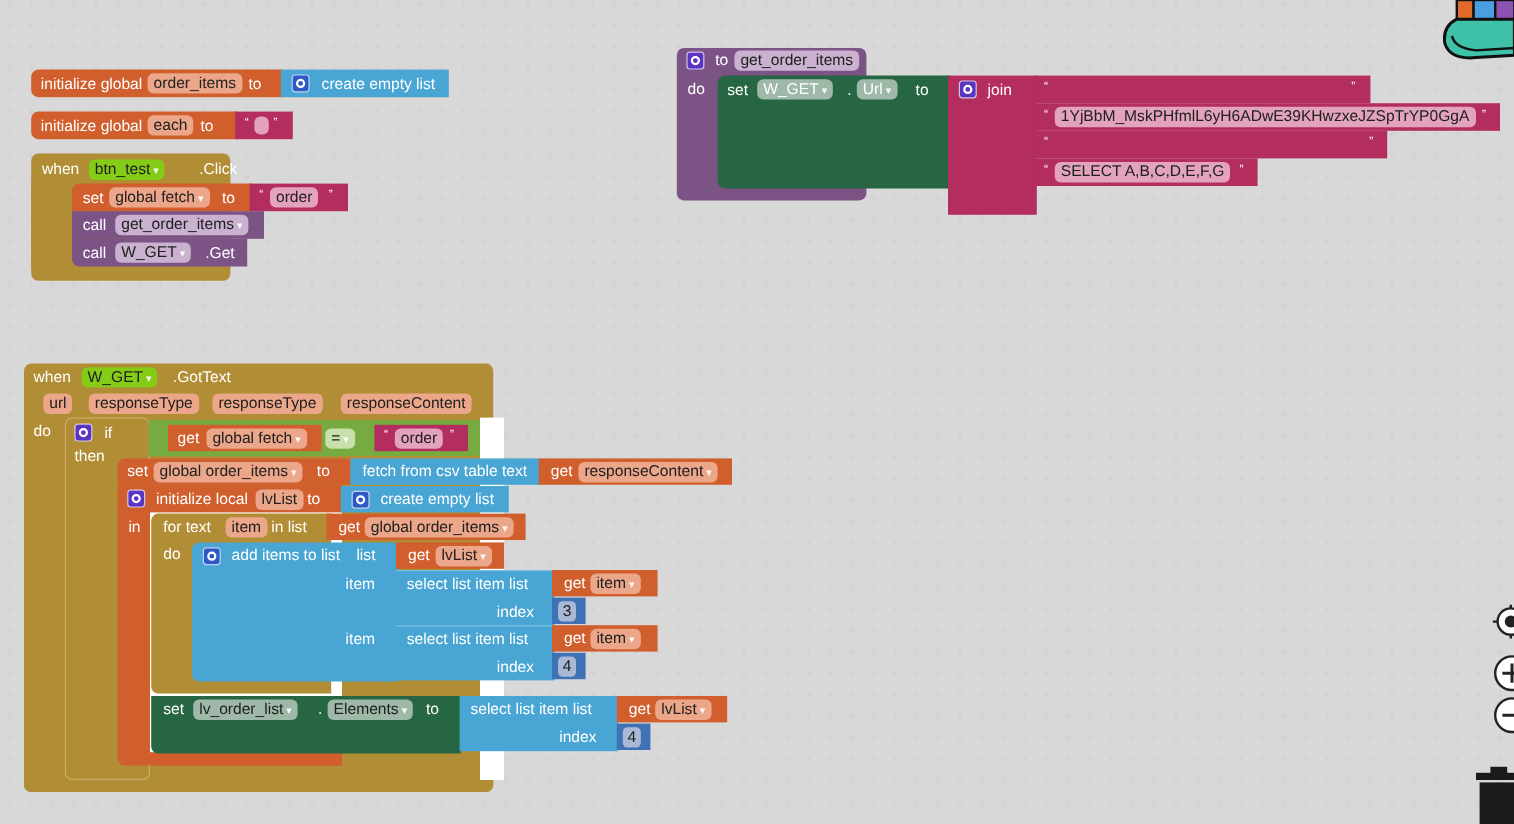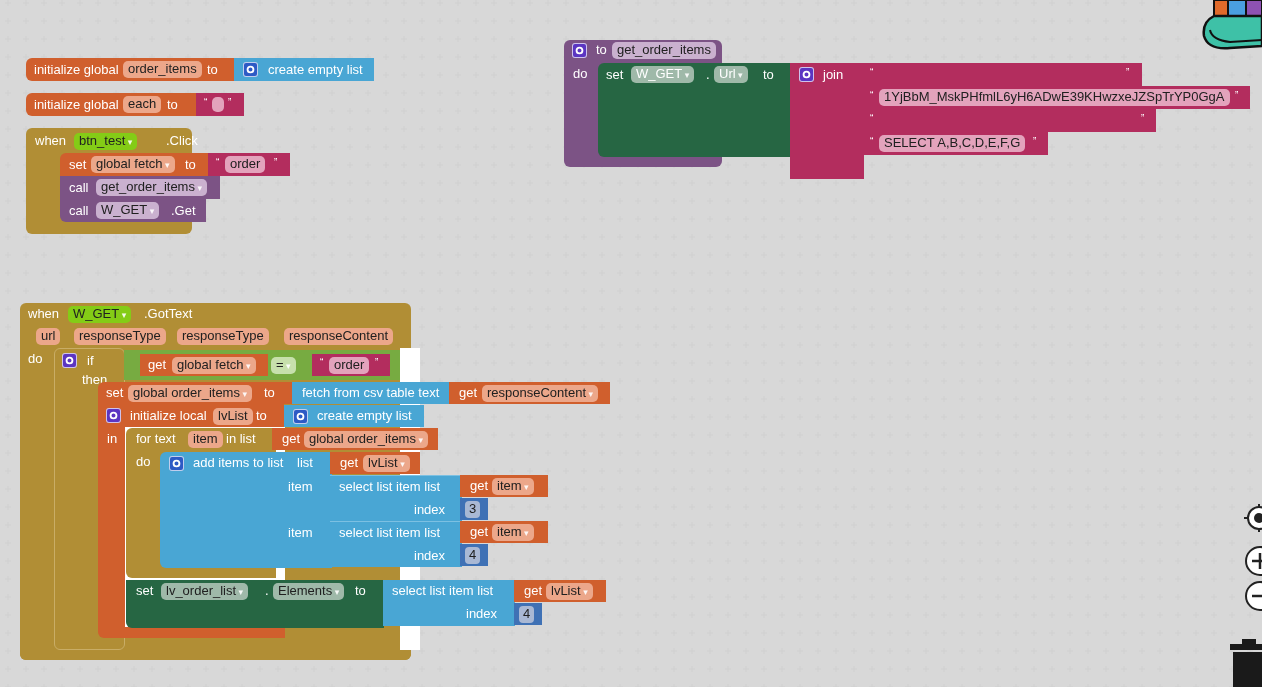--- a/index.html
+++ b/index.html
@@ -172,21 +172,21 @@
 <div style="position:absolute;left:400px;top:348px;width:20px;height:302px;background:#fff;"></div>
 <div style="position:absolute;left:20px;top:650px;width:391px;height:10px;background:#b18e35;border-radius:0 0 6px 6px;"></div>
 
 <div class="blk c-ctrl" style="left:54px;top:348px;width:71px;height:302px;border-radius:6px;border:1px solid #c9ad66;">
   <span class="gear" style="left:7px;top:4px;background:#5b35c2;">
     <svg viewBox="0 0 12 12">
         <circle cx="6" cy="6" r="3.2" fill="none" stroke="#fff" stroke-width="2"></circle>
       </svg>
   </span>
   <span class="lbl" style="left:32px;top:3px;">if</span>
-  <span class="lbl" style="left:7px;top:22px;margin-left:20px;">then</span>
+  <span class="lbl" style="left:7px;top:22px;">then</span>
 </div>
 <div class="blk c-logic" style="left:124px;top:350px;width:276px;height:30px;">
 </div>
 <div class="blk c-var" style="left:140px;top:354px;width:128px;height:22px;">
   <span class="lbl" style="left:8px;top:2px;">get</span>
   <span class="field c-var-f dd" style="left:32px;top:3px;">global fetch</span>
 </div>
 <span class="field c-logic-f dd" style="left:271px;top:357px;">=</span>
 <div class="blk c-text" style="left:312px;top:354px;width:78px;height:22px;">
   <span class="lbl" style="left:8px;top:0px;font-size:10px;">“</span>

